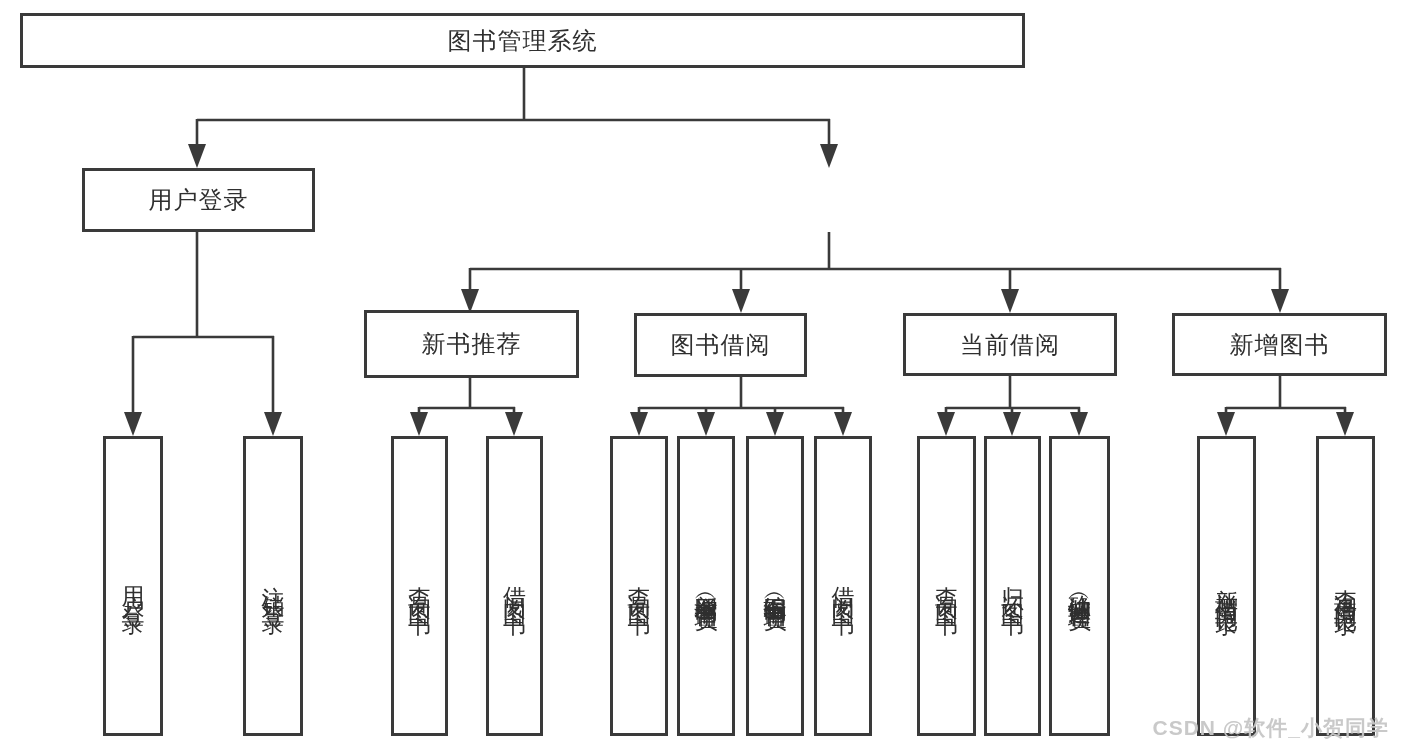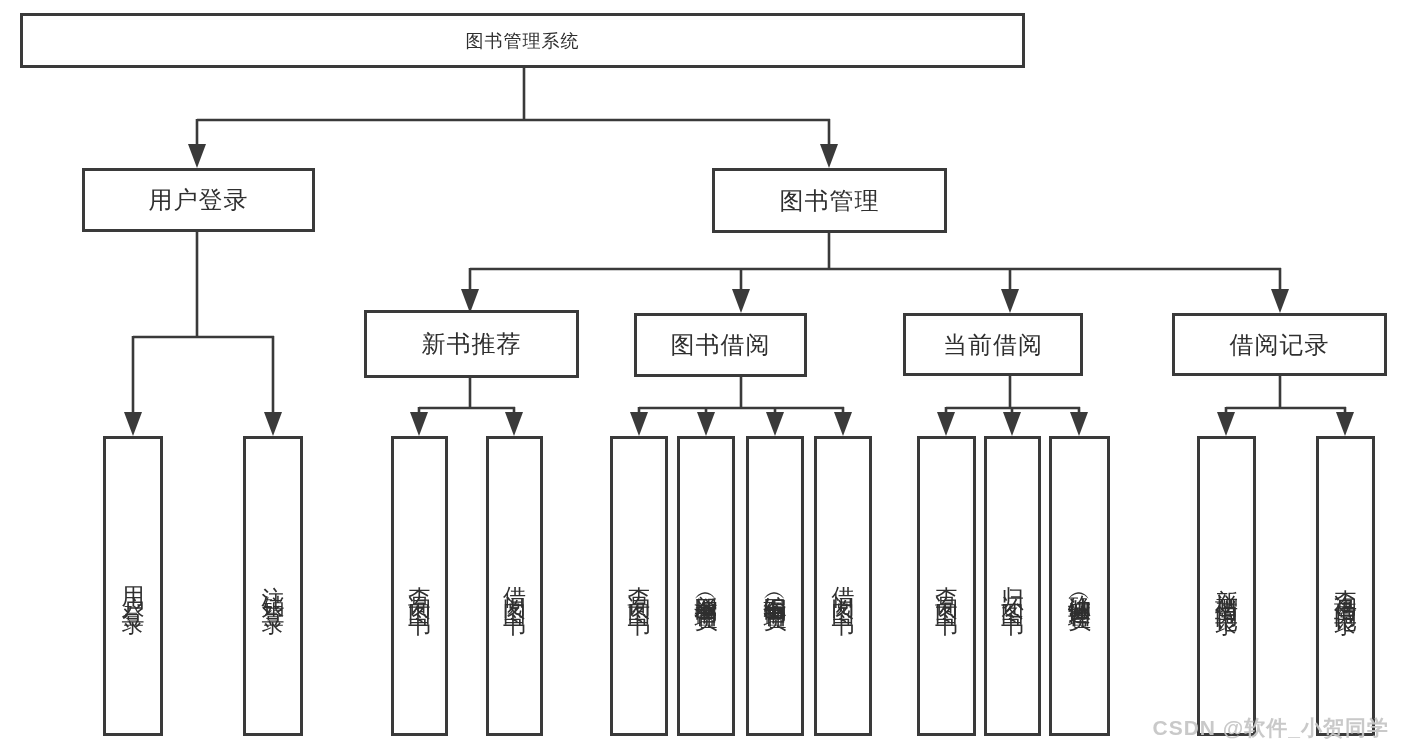--- a/index.html
+++ b/index.html
@@ -31,21 +31,21 @@
     background: #ffffff;
     display: flex;
     align-items: center;
     justify-content: center;
     font-size: 24px;
     letter-spacing: 1px;
     color: #2f2f2f;
     line-height: 1;
   }
   .node.root {
-    font-size: 18px;
+    font-size: 24px;
   }
   .leaf {
     top: 436px;
     height: 300px;
   }
   .leaf .vtext {
     writing-mode: vertical-rl;
     text-orientation: mixed;
     font-size: 23px;
     line-height: 1;
@@ -118,35 +118,32 @@
     </g>
   </svg>
 
   <div class="node root" style="left:20px; top:13px; width:1005px; height:55px">
     <span>图书管理系统</span>
   </div>
 
   <div class="node" style="left:82px; top:168px; width:233px; height:64px">
     <span>用户登录</span>
   </div>
-  <div class="node" style="left:712px; top:168px; width:235px; height:65px">
-    <span>图书管理</span>
-  </div>
 
   <div class="node" style="left:364px; top:310px; width:215px; height:68px">
     <span>新书推荐</span>
   </div>
   <div class="node" style="left:634px; top:313px; width:173px; height:64px">
     <span>图书借阅</span>
   </div>
-  <div class="node" style="left:903px; top:313px; width:180px; height:63px">
+  <div class="node" style="left:903px; top:313px; width:214px; height:63px">
     <span>当前借阅</span>
   </div>
   <div class="node" style="left:1172px; top:313px; width:215px; height:63px">
-    <span>借阅记录</span>
+    <span>新增图书</span>
   </div>
 
   <div class="node leaf" style="left:103px; width:60px">
     <span class="vtext s4">用户登录</span>
   </div>
   <div class="node leaf" style="left:243px; width:60px">
     <span class="vtext s4">注销登录</span>
   </div>
 
   <div class="node leaf" style="left:391px; width:57px">

